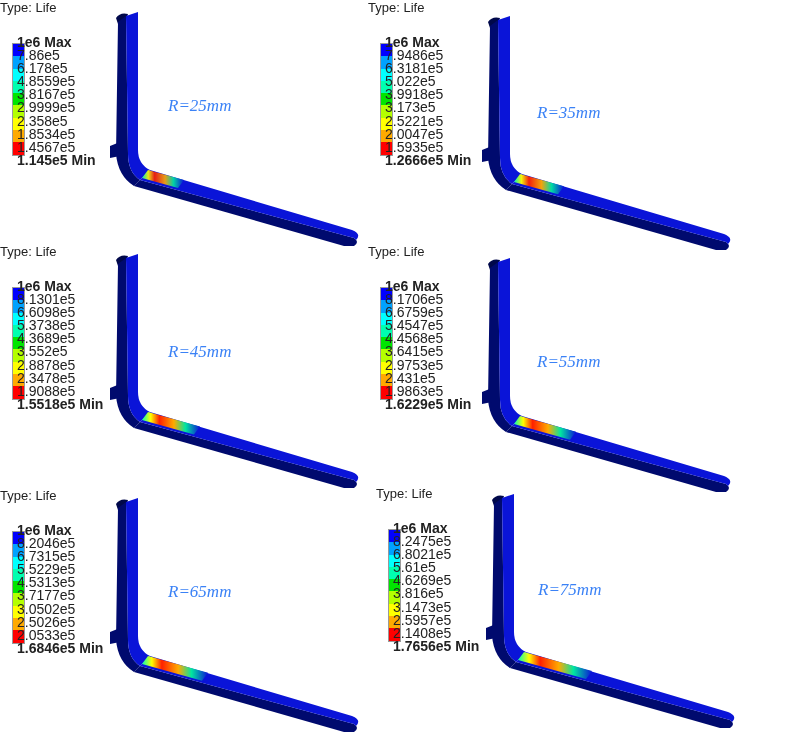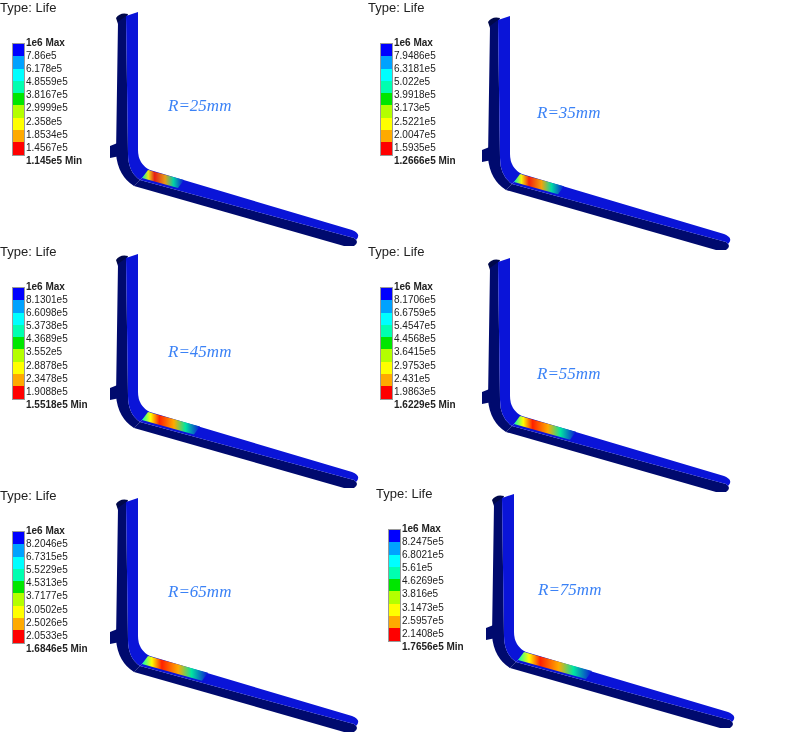--- a/index.html
+++ b/index.html
@@ -2,21 +2,21 @@
 <html><head>
 <meta charset="utf-8">
 <style>
   html, body { margin: 0; padding: 0; background: #ffffff; }
   body { width: 792px; height: 732px; position: relative; overflow: hidden; font-family: "Liberation Sans", "DejaVu Sans", sans-serif; }
   .panel { position: absolute; }
   .type-label { position: absolute; left: 0; top: 0; font-size: 13px; color: #222; white-space: nowrap; }
   .legend { position: absolute; left: 12px; top: 36px; }
   .legend .swatches { position: absolute; left: 0; top: 7px; width: 11px; border: 1px solid #9a9a9a; }
   .legend .sw { height: 12.3px; }
-  .legend .labels { position: absolute; left: 14px; top: 0; font-size: 10px; line-height: 13.1px; color: #222; white-space: nowrap; }
+  .legend .labels { position: absolute; left: 5px; top: 0; font-size: 14px; line-height: 13.1px; color: #222; white-space: nowrap; }
   .legend .labels .b { font-weight: bold; }
   .fork { position: absolute; }
   .rlabel { position: absolute; font-family: "Liberation Serif", "DejaVu Serif", serif; font-style: italic; font-size: 17px; color: #3b82f6; white-space: nowrap; }
 </style>
 </head>
 <body>
 
 <div id="panels">
     <div class="panel" style="left: 0px; top: 0px;">
     <div class="type-label">Type: Life</div>
@@ -237,21 +237,21 @@
       <path class="shadow" d="M6 142 l10 -4 l0 14 l-10 2 z" fill="#000a6e"></path>
 
       <path class="shadow" d="M30 182 L36 176 L250 234 Q256 238 250 242 L240 242 Z" fill="#000a6e"></path>
 
       <path class="face" d="M36 176 L46 166 L248 226 Q258 230 252 236 L250 234 Z" fill="#0a14d8"></path>
 
       <g class="hotspot">
           <path d="M38 174 L44 166 L100 181.68 L94 189.68 Z" fill="url(#hg3)" opacity="1"></path>
         </g>
     </svg>
-    <div class="rlabel" style="left: 169px; top: 120px;">R=55mm</div>
+    <div class="rlabel" style="left: 169px; top: 108px;">R=55mm</div>
   </div>
     <div class="panel" style="left: 0px; top: 488px;">
     <div class="type-label">Type: Life</div>
     <div class="legend">
       <div class="swatches">
           <div class="sw" style="background: rgb(0, 0, 255);"></div>
           <div class="sw" style="background: rgb(0, 162, 255);"></div>
           <div class="sw" style="background: rgb(0, 255, 255);"></div>
           <div class="sw" style="background: rgb(0, 255, 176);"></div>
           <div class="sw" style="background: rgb(0, 230, 0);"></div>

